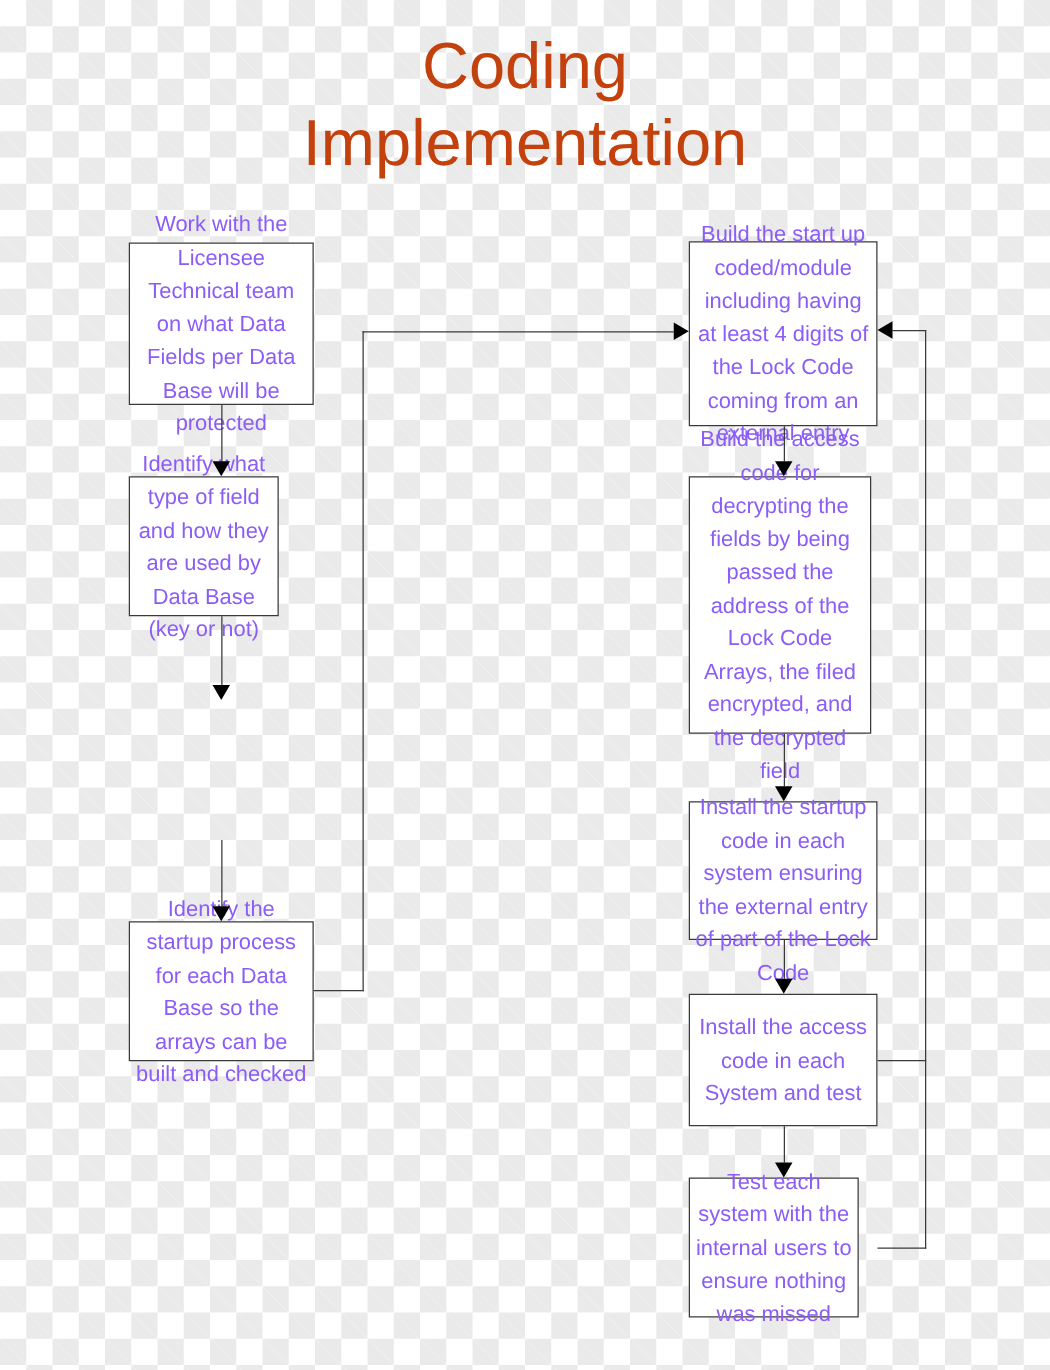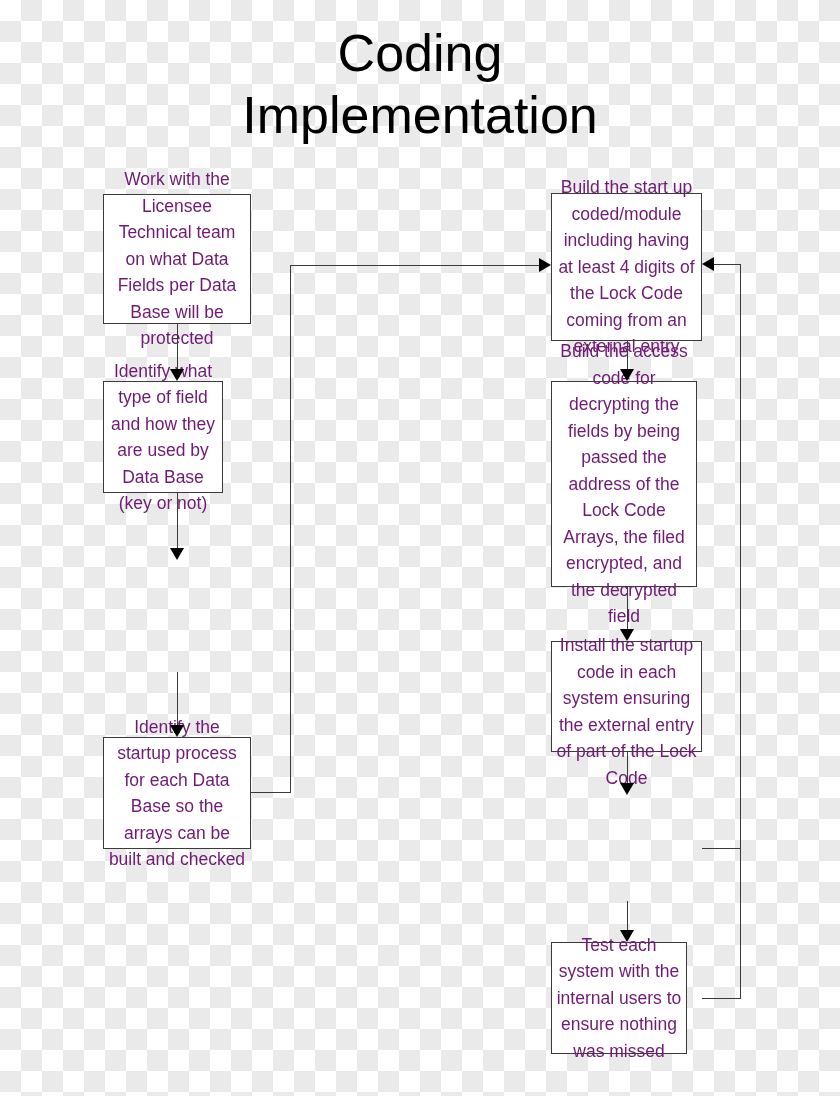--- a/index.html
+++ b/index.html
@@ -28,33 +28,33 @@
 
   
   .title {
     position: absolute;
     left: 0;
     top: 22px;
     width: 840px;
     text-align: center;
     font-size: 52px;
     line-height: 62px;
-    color: #000000;
+    color: #c2410c;
     font-weight: 400;
     letter-spacing: 0px;
     white-space: pre-line;
   }
 
   
   .node {
     position: absolute;
     box-sizing: border-box;
     border: 1.4px solid #3a3a3a;
     background: #ffffff;
-    color: #701a75;
+    color: #8b5cf6;
     font-size: 17.5px;
     line-height: 26.5px;
     text-align: center;
     display: flex;
     align-items: center;
     justify-content: center;
     padding: 0 4px;
   }
   .node .txt { display: block; width: 100%; }
 
@@ -128,20 +128,23 @@
   </div>
 
   <div class="node" style="left:551px; top:381px; width:146px; height:206px;">
     <span class="txt">Build the access code for decrypting the fields by being passed the address of the Lock Code Arrays, the filed encrypted, and the decrypted field</span>
   </div>
 
   <div class="node overflow" style="left:551px; top:641px; width:151px; height:111px;">
     <span class="txt">Install the startup code in each system ensuring the external entry of part of the Lock Code</span>
   </div>
 
+  <div class="node" style="left:551px; top:795px; width:151px; height:106px;">
+    <span class="txt">Install the access code in each System and test</span>
+  </div>
 
   <div class="node" style="left:551px; top:942px; width:136px; height:112px;">
     <span class="txt">Test each system with the internal users to ensure nothing was missed</span>
   </div>
 
   <div class="vline" style="left:177px; top:324px; height:45px;"></div>
   <div class="arrow-down" style="left:170px; top:369px;"></div>
 
   <div class="vline" style="left:177px; top:493px; height:55px;"></div>
   <div class="arrow-down" style="left:170px; top:548px;"></div>

